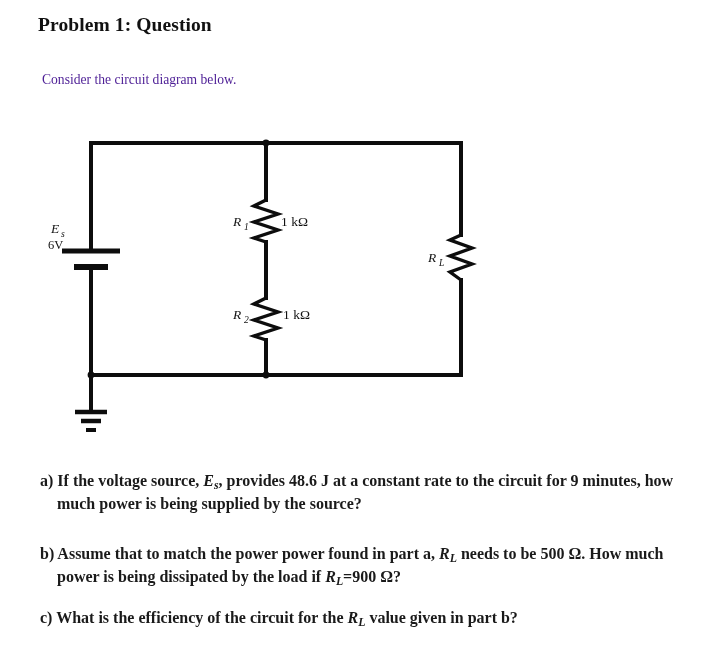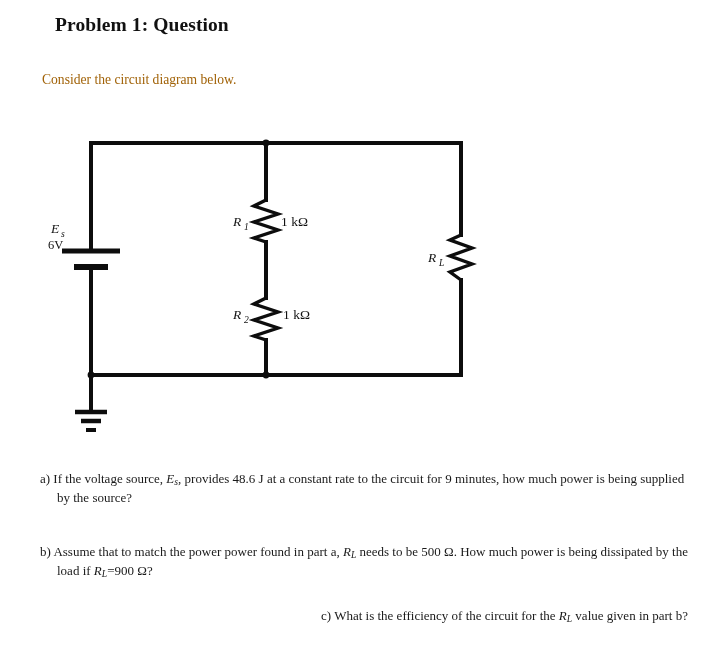--- a/index.html
+++ b/index.html
@@ -13,56 +13,57 @@
     position: relative;
     overflow: hidden;
     font-family: "Liberation Serif", "DejaVu Serif", serif;
     color: #1a1a1a;
     -webkit-font-smoothing: antialiased;
   }
 
   
   #page-title {
     position: absolute;
-    left: 55px;
+    left: 38px;
     top: 14px;
     font-size: 19.5px;
     font-weight: bold;
     letter-spacing: 0.1px;
     color: #111111;
     white-space: nowrap;
   }
   #intro-line {
     position: absolute;
     left: 42px;
     top: 72px;
     font-size: 13.6px;
-    color: #a16207;
+    color: #4c1d95;
     white-space: nowrap;
   }
 
   .question-block {
     position: absolute;
     left: 40px;
     width: 648px;
-    font-size: 13px;
+    font-size: 16px;
     line-height: 1.42;
     color: #1a1a1a;
+    font-weight: bold;
   }
   .question-block .qbody {
     display: block;
     text-indent: 0;
     padding-left: 17px;
   }
   .question-block .qlabel {
     margin-left: -17px;
   }
   #question-a { top: 470px; }
   #question-b { top: 543px; }
-  #question-c { top: 607px; text-align: right; }
+  #question-c { top: 607px; }
 
   
   .var { font-style: italic; }
   .sub { font-size: 0.74em; vertical-align: -0.22em; font-style: italic; }
 
   
   #circuit-diagram {
     position: absolute;
     left: 0;
     top: 120px;

